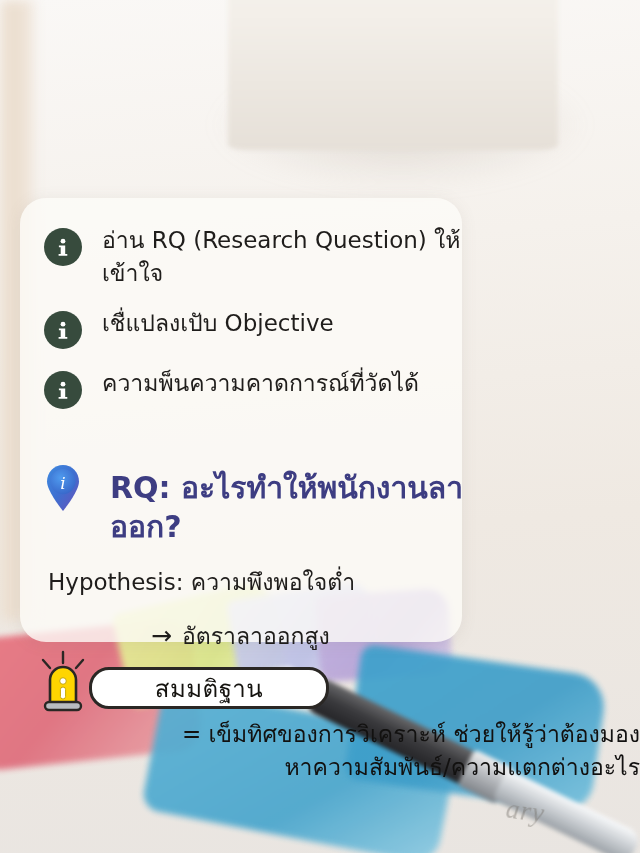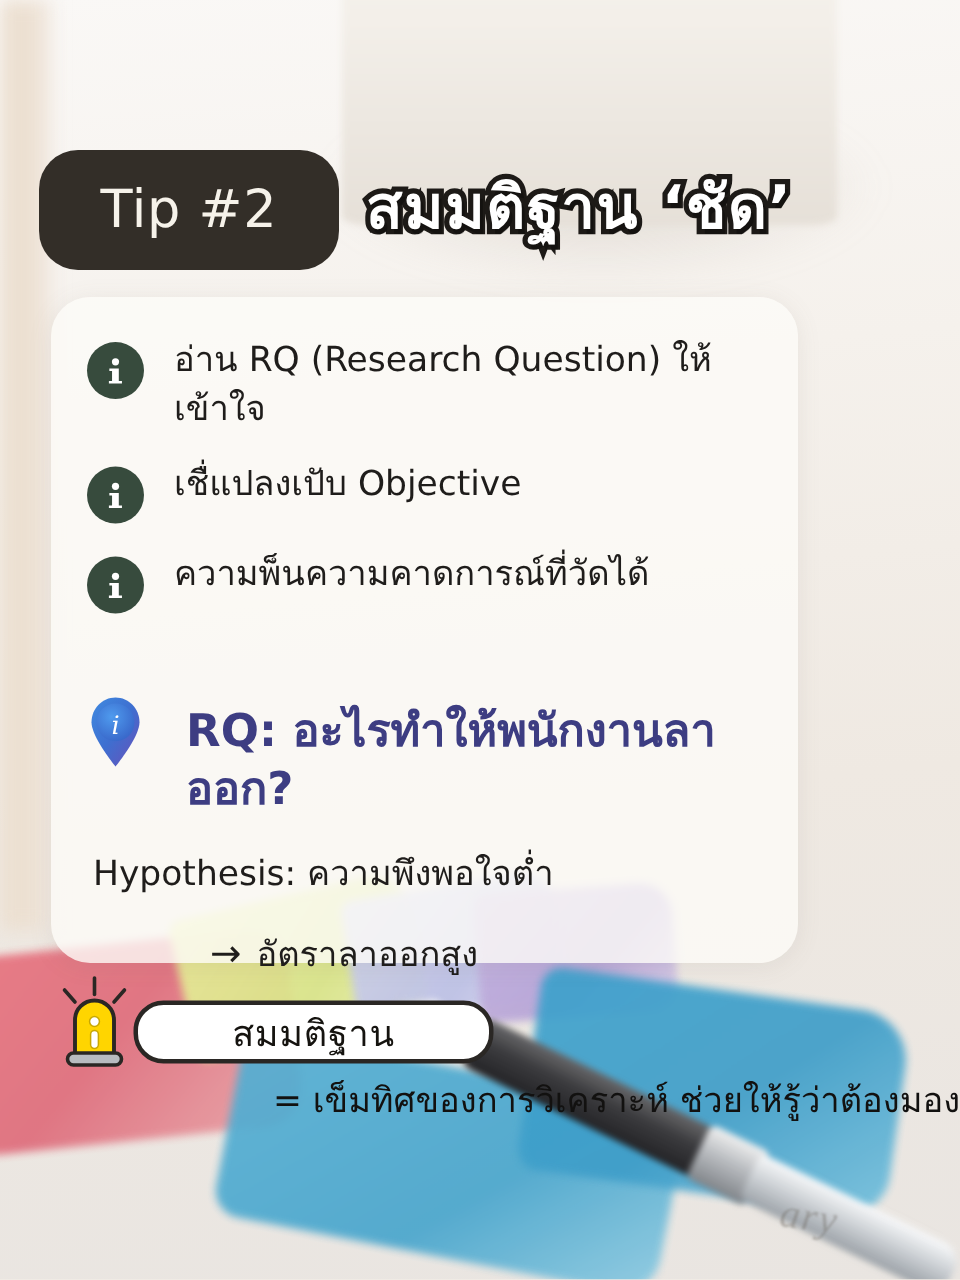--- a/index.html
+++ b/index.html
@@ -197,22 +197,22 @@
     -webkit-text-stroke: 7px #1d1a17;
     paint-order: stroke fill;
     text-shadow:
        0 0 0 #1d1a17,
        2px 3px 0 rgba(0,0,0,.30);
   }
 
   
   .card {
     position: absolute;
-    left: 34px; top: 198px;
-    width: 498px; height: 444px;
+    left: 20px; top: 198px;
+    width: 442px; height: 444px;
     border-radius: 26px;
     background: rgba(253, 251, 248, .80);
     box-shadow: 0 2px 16px rgba(120,110,100,.10);
   }
 
   
   .bullets {
     position: absolute;
     left: 24px; top: 26px;
     width: 455px;
@@ -268,21 +268,21 @@
   }
   .hypothesis {
     margin-top: 18px;
     margin-left: 4px;
     font-size: 23px;
     color: #1f1d1b;
     font-family: "DejaVu Sans", sans-serif;
   }
   .conclusion {
     margin-top: 18px;
-    margin-left: 82px;
+    margin-left: 107px;
     font-size: 23px;
     color: #1f1d1b;
     font-family: "DejaVu Sans", sans-serif;
     white-space: nowrap;
   }
   .arrow-glyph { font-size: 25px; margin-right: 10px; }
 
   
   .badge-row {
     position: absolute;
@@ -345,26 +345,20 @@
     <div class="note note-blue"></div>
 
     <div class="pen">
       <div class="pen-nib"></div>
       <div class="pen-barrel"></div>
       <div class="pen-band"></div>
       <div class="pen-cap"></div>
     </div>
   </div>
 
-  <div class="header-row">
-    <div class="tip-pill">
-      <span class="tip-pill-label">Tip #2</span>
-    </div>
-    <div class="headline">สมมติฐาน ‘ชัด’</div>
-  </div>
 
   <div class="card">
 
     <div class="bullets">
 
       <div class="bullet">
         <span class="ico-info-circle">
           <svg width="22" height="22" viewBox="0 0 22 22" aria-hidden="true">
             <circle cx="11" cy="5.2" r="2.4" fill="#ffffff"></circle>
             <path d="M8.2 9.6h5.0v8.4h2.1v1.7H6.6v-1.7h2.1v-6.7H6.9V9.6z" fill="#ffffff"></path>
@@ -446,15 +440,16 @@
         <rect x="11" y="52" width="36" height="8" rx="4" fill="#b8bcc0" stroke="#2a2724" stroke-width="2.4"></rect>
       </svg>
     </span>
     <div class="badge-pill">
       <span class="badge-label">สมมติฐาน</span>
     </div>
   </div>
 
   <div class="footer">
     <span class="footer-line">= เข็มทิศของการวิเคราะห์ ช่วยให้รู้ว่าต้องมอง</span>
+    <span class="footer-line">หาความสัมพันธ์/ความแตกต่างอะไร</span>
   </div>
 
 </div>
 
 </body></html>

